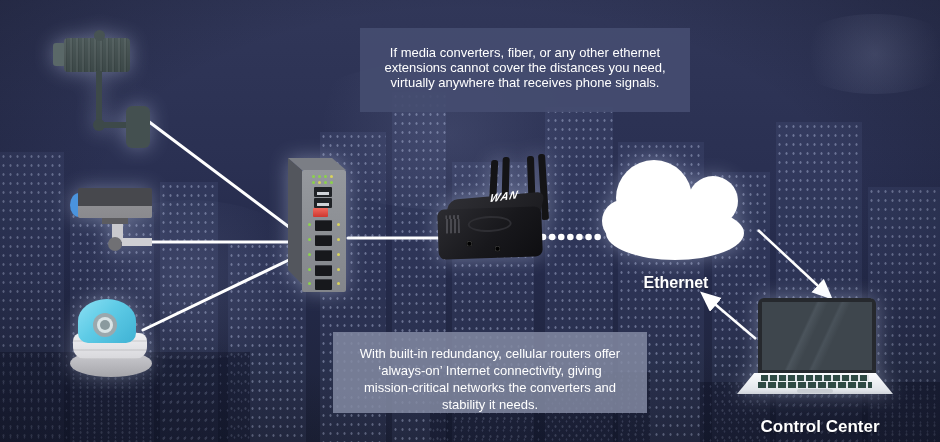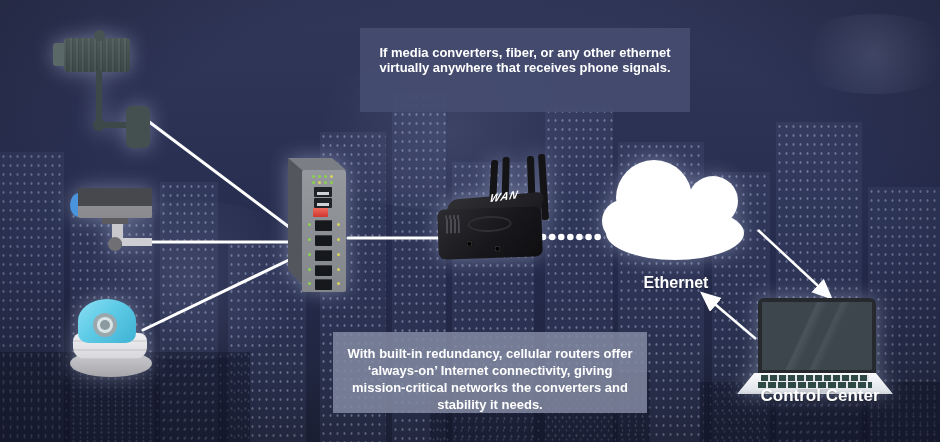--- a/index.html
+++ b/index.html
@@ -20,21 +20,21 @@
   .bldg.dark { background-color:rgba(16,20,40,0.45); background-image:radial-gradient(rgba(160,170,210,0.22) 0.6px, rgba(0,0,0,0) 1.2px); }
   .blob { position:absolute; border-radius:50%;
     background:radial-gradient(circle, rgba(175,185,225,0.13), rgba(175,185,225,0) 70%); }
   .vignette { position:absolute; inset:0;
     background:radial-gradient(ellipse at 50% 45%, rgba(0,0,0,0) 55%, rgba(8,10,22,0.38) 100%); }
 
   
   svg.wires { position:absolute; inset:0; width:940px; height:442px; }
 
   
-  .note { position:absolute; color:#fff; font-weight:bold; text-align:center; }
+  .note { position:absolute; color:#fff; font-weight:normal; text-align:center; }
   .note span { display:block; white-space:nowrap; }
   .note-top  { left:360px; top:28px;  width:330px; height:84px; padding-top:17px;
                font-size:13px; line-height:15px; background:rgba(69,76,112,0.93); }
   .note-bottom{ left:333px; top:332px; width:314px; height:81px; padding-top:13px;
                font-size:13px; line-height:17px; background:rgba(131,137,162,0.85); }
 
   
   .dev { position:absolute; }
   .glow { filter:drop-shadow(0 0 10px rgba(210,220,250,0.38)); }
   .lbl { position:absolute; color:#fff; font-weight:bold; text-align:center;
@@ -126,21 +126,21 @@
     clip-path:polygon(11% 0, 89% 0, 100% 100%, 0 100%);
     background:linear-gradient(180deg,#fbfcfe 0%,#e2e5ea 80%,#cfd3d9 100%); }
   .lp-keys { position:absolute; left:26px; top:81px; width:108px; height:6px;
     background:repeating-linear-gradient(90deg,#2f4a44 0 7px,#e2e5ea 7px 9px); }
   .lp-keys2 { position:absolute; left:23px; top:88px; width:114px; height:6px;
     background:repeating-linear-gradient(90deg,#2f4a44 0 8px,#e2e5ea 8px 10px); }
   .lp-pad { position:absolute; left:62px; top:95px; width:36px; height:4px; background:#c8ccd2; border-radius:2px; }
 
   .router-label { left:408px; top:271px; width:180px; font-size:15.5px; line-height:19px; }
   .internet-label { left:615px; top:274px; width:122px; font-size:16px; }
-  .cc-label { left:733px; top:386px; width:174px; font-size:17px; }
+  .cc-label { left:733px; top:417px; width:174px; font-size:17px; }
 </style>
 </head>
 <body>
 
 <div class="scene">
 
   <div class="bg">
     <div class="bldg" style="left:0;width:64px;height:290px;"></div>
     <div class="bldg" style="left:70px;width:84px;height:230px;"></div>
     <div class="bldg" style="left:160px;width:58px;height:260px;"></div>
@@ -172,20 +172,21 @@
     <line x1="150" y1="242" x2="293" y2="242" stroke="#ffffff" stroke-width="3" stroke-linecap="round"></line>
     <line x1="143" y1="330" x2="293" y2="258" stroke="#ffffff" stroke-width="3" stroke-linecap="round"></line>
     <line x1="348" y1="238" x2="450" y2="238" stroke="#ffffff" stroke-width="3" stroke-linecap="round"></line>
     <line x1="543" y1="237" x2="601" y2="237" stroke="#ffffff" stroke-width="6.5" stroke-linecap="round" stroke-dasharray="0.1 9"></line>
     <line x1="758" y1="230" x2="830" y2="297" stroke="#ffffff" stroke-width="2.6" marker-end="url(#ah)"></line>
     <line x1="756" y1="339" x2="703" y2="294" stroke="#ffffff" stroke-width="2.6" marker-end="url(#ah)"></line>
   </svg>
 
   <div class="note note-top">
     <span>If media converters, fiber, or any other ethernet</span>
+    <span>extensions cannot cover the distances you need,</span>
     <span>virtually anywhere that receives phone signals.</span>
   </div>
   <div class="note note-bottom">
     <span>With built-in redundancy, cellular routers offer</span>
     <span>‘always-on’ Internet connectivity, giving</span>
     <span>mission-critical networks the converters and</span>
     <span>stability it needs.</span>
   </div>
 
   <div class="dev cam1 glow">

